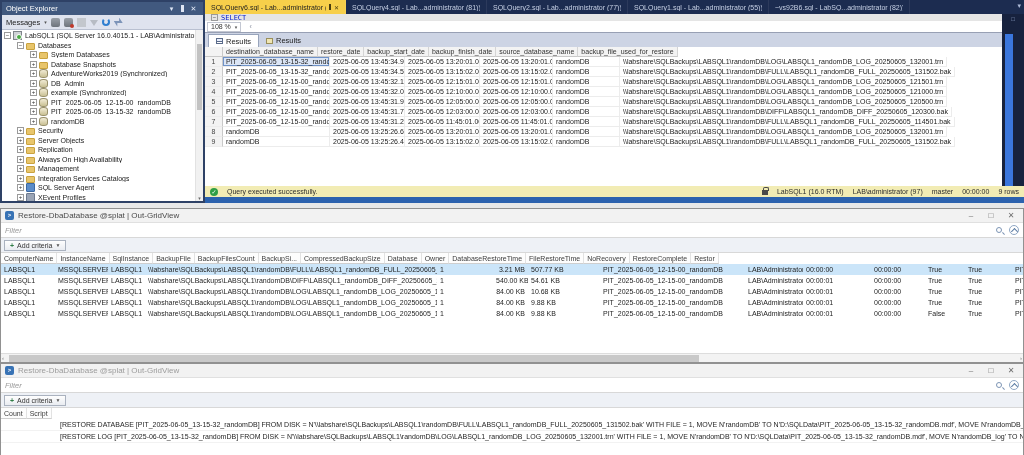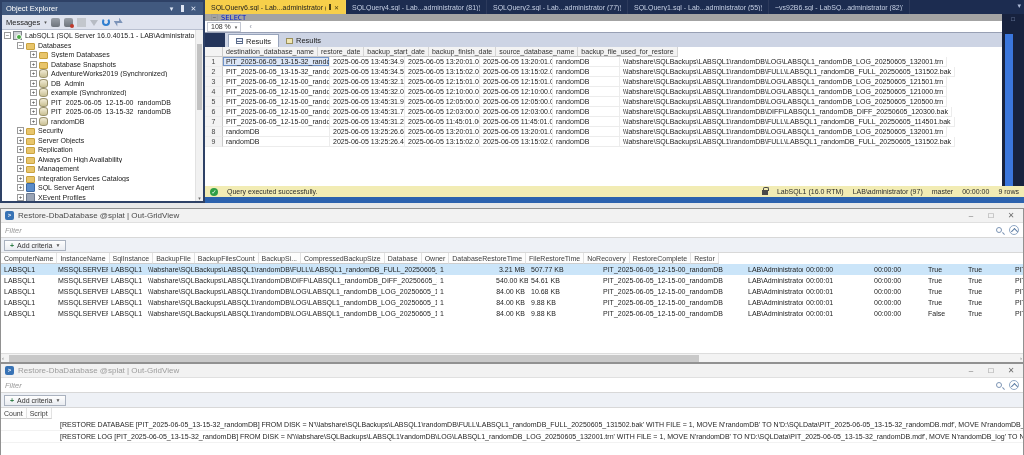--- a/index.html
+++ b/index.html
@@ -43,28 +43,28 @@
   
   .doc{position:absolute;left:205px;top:0;right:0;height:203px;}
   .tabbar{height:14px;background:#1c2c50;display:flex;color:#c6d0e4;font-size:7px;position:relative;}
   .dtab{width:141px;display:flex;align-items:center;gap:3px;padding:0 6px;border-right:1px solid rgba(255,255,255,.07);cursor:default;}
   .dtab .lbl{flex:1;overflow:hidden;white-space:nowrap;}
   .dtab .tabpin,.dtab .tabx{display:none;}
   .dtab.active{background:#f7cf4a;color:#1f1f1f;}
   .dtab.active .tabpin{display:inline-block;width:2px;height:6px;background:#4a3d10;}
   .dtab.active .tabx{display:inline;font-size:6px;color:#4a3d10;}
   .tabbar-right{position:absolute;right:3px;top:2px;color:#aebcd8;font-size:7px;}
-  .editor{height:7px;background:#a3a3a3;overflow:hidden;display:flex;align-items:center;
+  .editor{height:7px;background:#e5e5e5;overflow:hidden;display:flex;align-items:center;
           font-family:"DejaVu Sans Mono",monospace;font-size:7px;color:#0019cc;}
   .foldbox{width:7px;height:7px;border:1px solid #9a9a9a;color:#444;font-size:6px;line-height:5px;text-align:center;margin:0 3px 0 6px;flex:none;font-family:"Liberation Sans",sans-serif;}
   .zoomrow{height:12px;background:#fff;border-bottom:1px solid #98a0b4;display:flex;align-items:center;font-size:7px;color:#333;}
   .zoomsel{display:flex;align-items:center;gap:4px;border:1px solid #c3c7d2;height:10px;padding:0 3px;margin-left:2px;}
   .zoomcaret{font-size:5px;color:#555;}
   .escroll-left{margin-left:8px;color:#8a8fa0;font-size:7px;}
-  .rtabs{height:14px;background:#cdd4e4;display:flex;align-items:flex-end;padding-left:3px;font-size:7.5px;color:#222;margin-left:20px;}
+  .rtabs{height:14px;background:#cdd4e4;display:flex;align-items:flex-end;padding-left:3px;font-size:7.5px;color:#222;}
   .rtab{height:13px;display:flex;align-items:center;gap:3px;padding:0 7px;cursor:default;}
   .rtab.active{background:#fff;border:1px solid #98a4bb;border-bottom:none;}
   .grid-ic{width:7px;height:6px;border:1px solid #5a6b8a;background:
      linear-gradient(#fff,#fff) padding-box,#5a6b8a;}
   .grid-ic::before{content:"";display:block;width:100%;height:2px;border-bottom:1px solid #5a6b8a;background:#e8eefc;}
   .msg-ic{width:7px;height:6px;background:#f0e6b4;border:1px solid #9a8f5a;}
 
   .gridzone{position:absolute;top:47px;left:0;right:22px;bottom:17px;background:#fff;overflow:hidden;font-size:7px;color:#1b1b1b;}
   .ghead,.grow{display:flex;}
   .ghead .hc{height:10px;line-height:9px;background:#f3f3f3;border-right:1px solid #d4d4d4;border-bottom:1px solid #c9c9c9;padding:0 3px;overflow:hidden;white-space:nowrap;color:#333;flex:none;}

